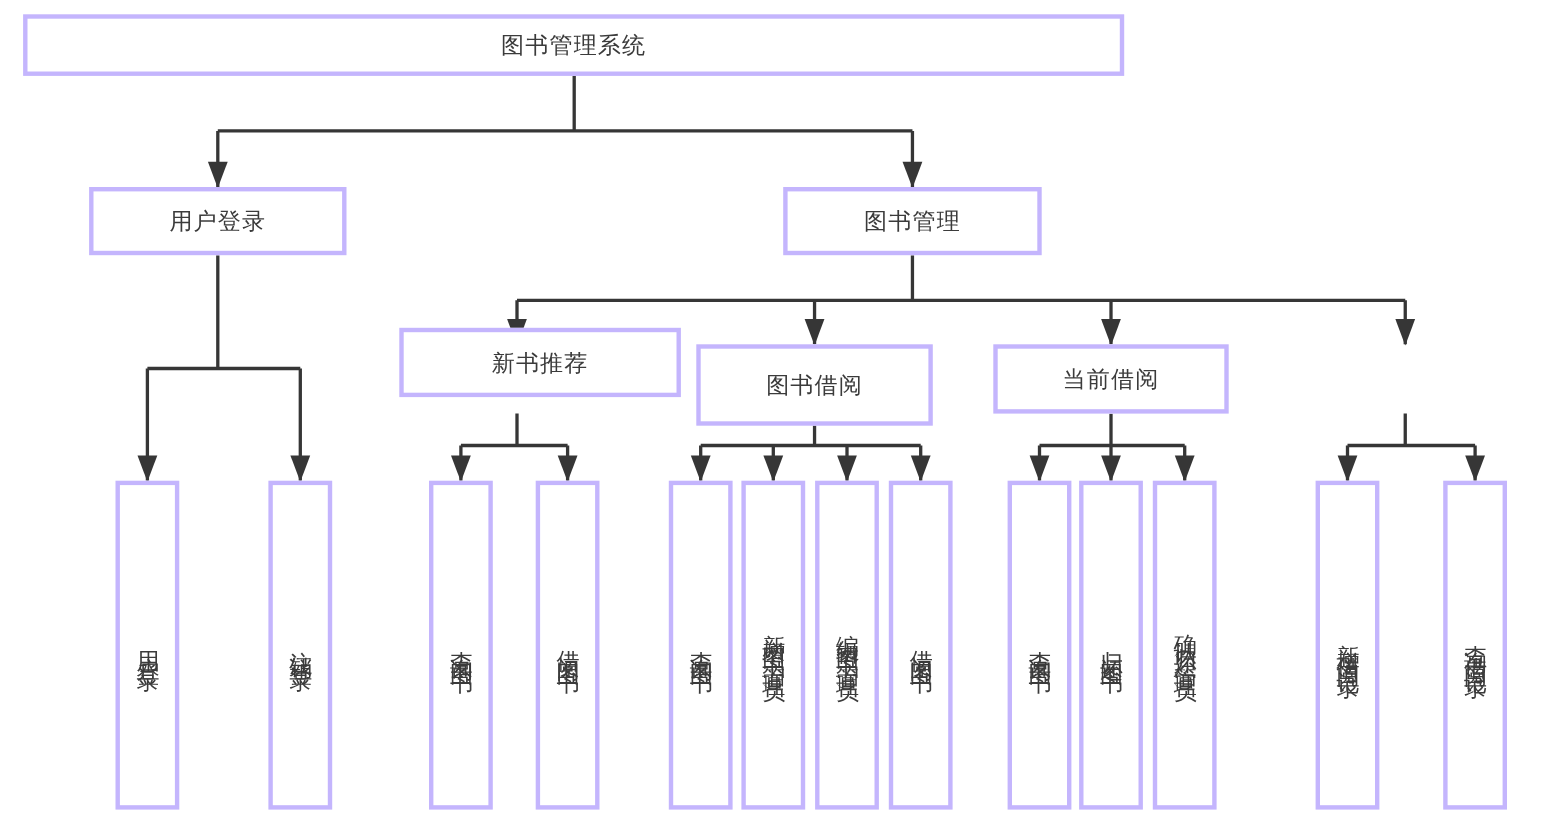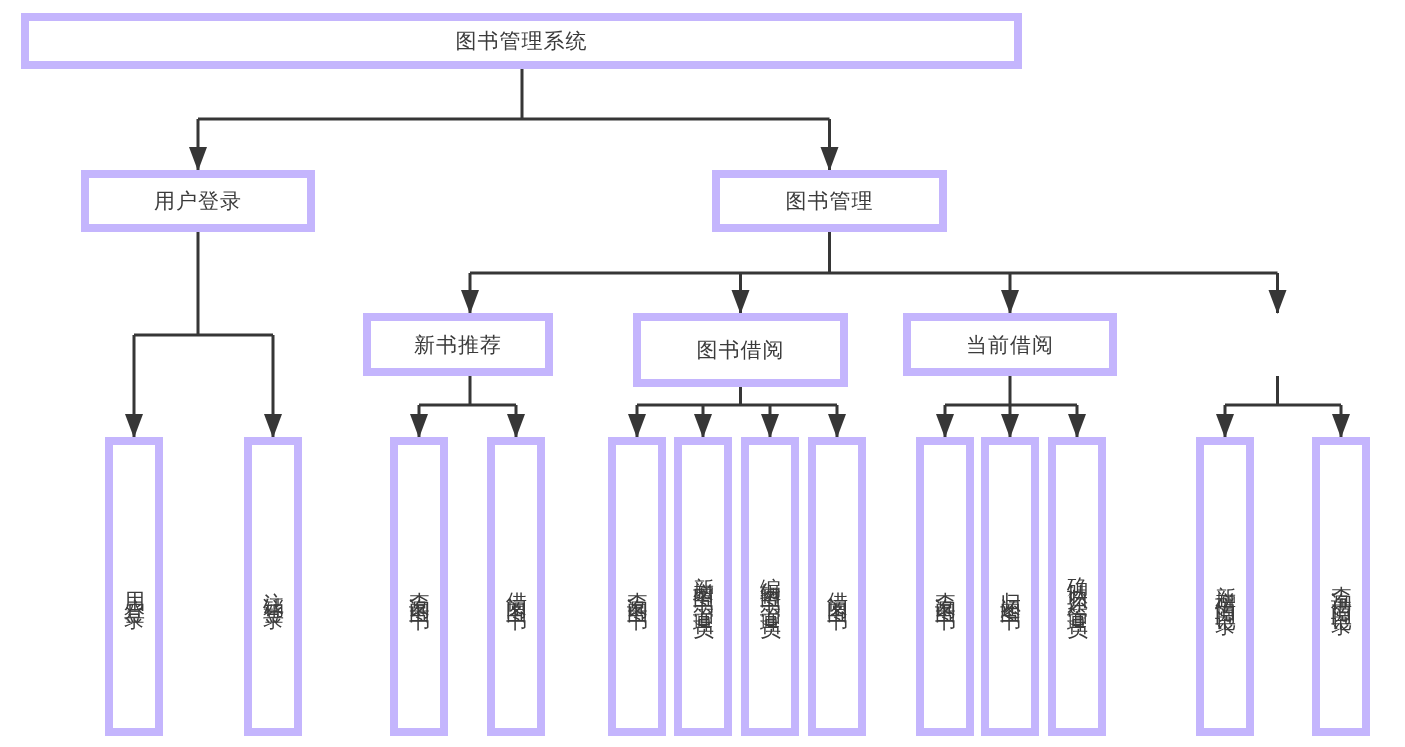--- a/index.html
+++ b/index.html
@@ -3,21 +3,21 @@
 <meta charset="utf-8">
 <style>
   html,body { margin:0; padding:0; background:#ffffff; }
   .canvas {
     position:relative; width:1405px; height:747px; background:#ffffff;
     font-family:"DejaVu Sans", sans-serif; overflow:hidden;
   }
   svg.connectors { position:absolute; left:0; top:0; width:1405px; height:747px; }
   .node {
     position:absolute; box-sizing:border-box;
-    border:8px solid #c4b5fd; background:#ffffff;
+    border:4px solid #c4b5fd; background:#ffffff;
     display:flex; align-items:center; justify-content:center;
     color:#3b3b3b;
   }
   .node.h span { font-size:21px; letter-spacing:1px; white-space:nowrap; }
   .node.v span {
     writing-mode:vertical-rl; text-orientation:mixed;
     font-size:21px; letter-spacing:6px; line-height:1;
   }
   .watermark {
     position:absolute; right:6px; bottom:4px;
@@ -74,21 +74,21 @@
     <span>图书管理系统</span>
   </div>
 
   <div class="node h" style="left:81px;top:170px;width:234px;height:62px">
     <span>用户登录</span>
   </div>
   <div class="node h" style="left:712px;top:170px;width:235px;height:62px">
     <span>图书管理</span>
   </div>
 
-  <div class="node h" style="left:363px;top:313px;width:190px;height:63px">
+  <div class="node h" style="left:363px;top:298px;width:256px;height:63px">
     <span>新书推荐</span>
   </div>
   <div class="node h" style="left:633px;top:313px;width:215px;height:74px">
     <span>图书借阅</span>
   </div>
   <div class="node h" style="left:903px;top:313px;width:214px;height:63px">
     <span>当前借阅</span>
   </div>
 
   <div class="node v" style="left:105px;top:437px;width:58px;height:299px">

